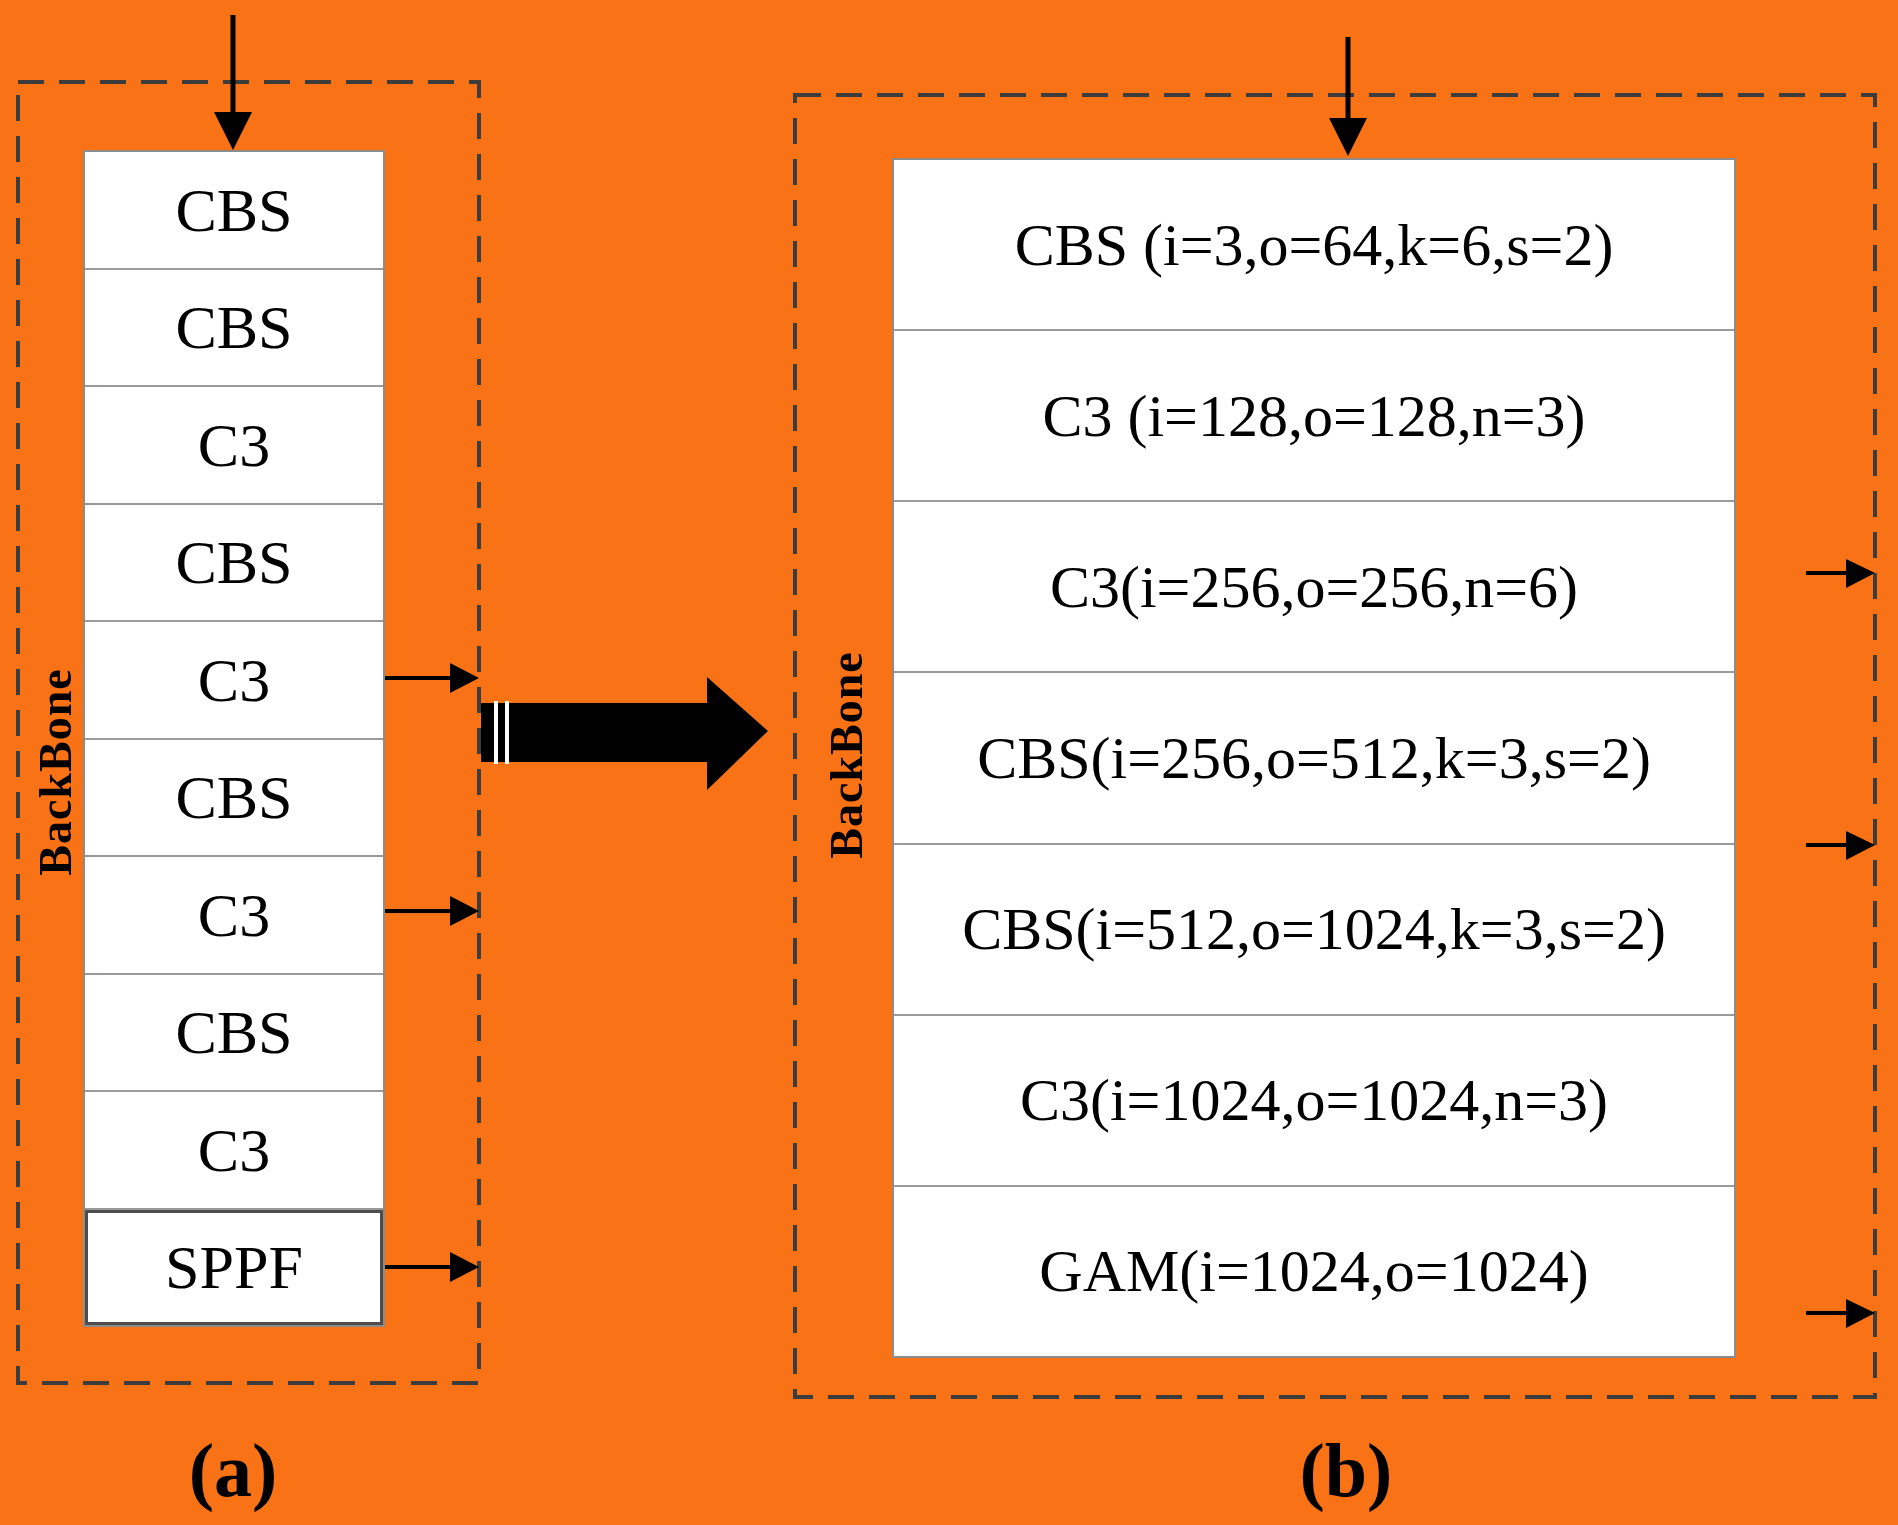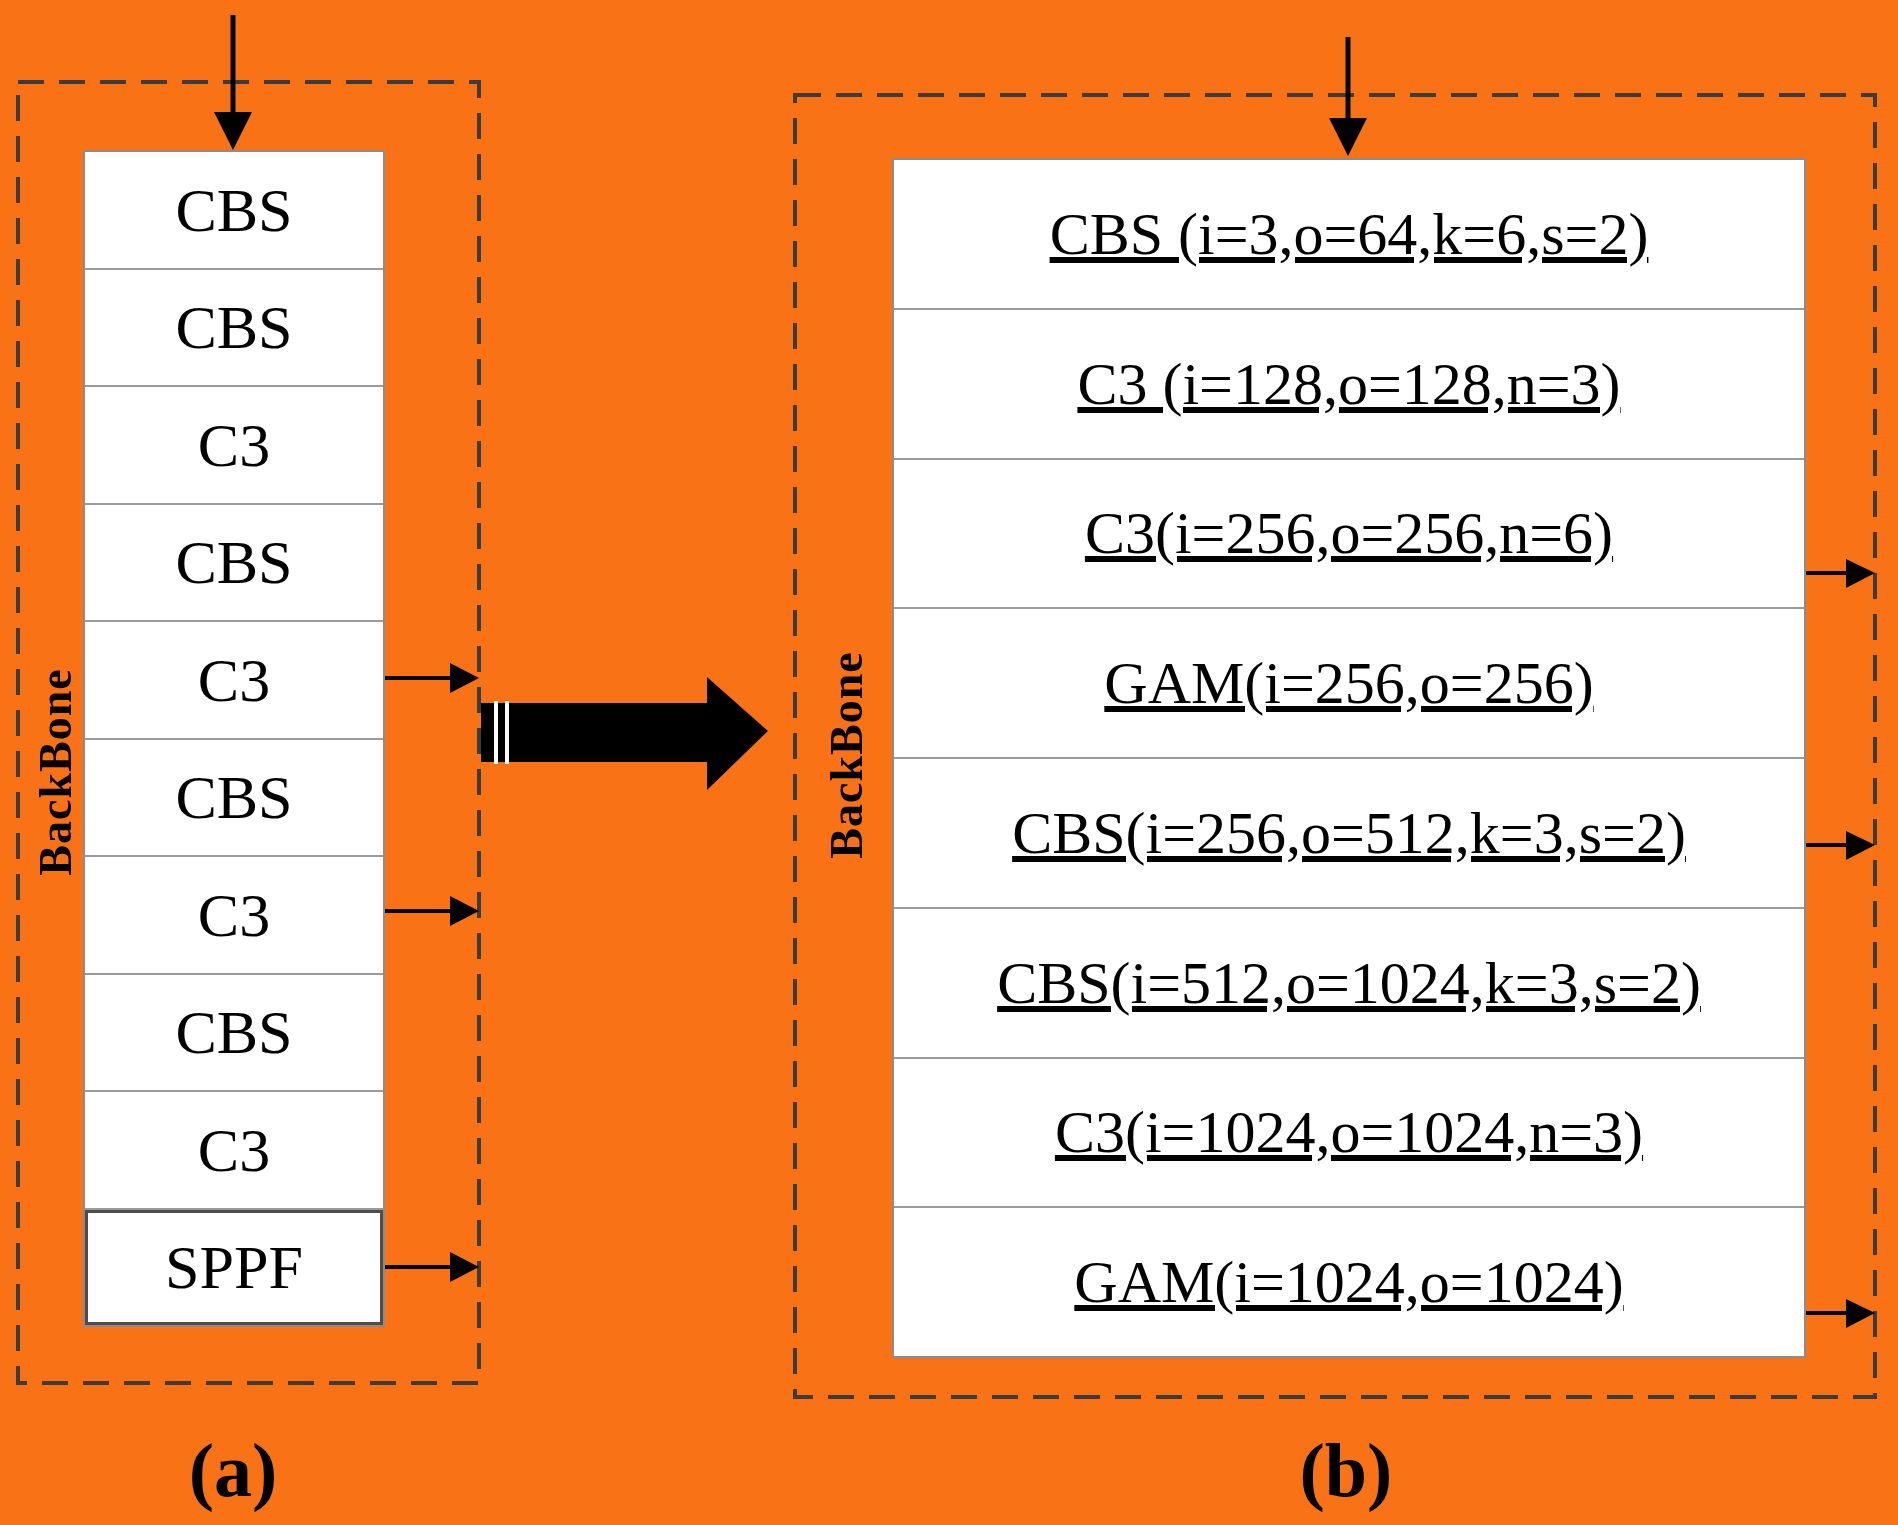--- a/index.html
+++ b/index.html
@@ -12,21 +12,21 @@
     border:2px solid #8c8c8c;background:#ffffff;box-sizing:border-box;
   }
   .block{
     flex:1 1 0;display:flex;align-items:center;justify-content:center;
     border-top:2px solid #9a9a9a;white-space:nowrap;line-height:1;box-sizing:border-box;
   }
   .block:first-child{border-top:none;}
   .block.strong{box-shadow:inset 0 0 0 3px #4d4d4d;}
   #stack-a{left:83px;top:150px;width:302px;height:1177px;}
   #stack-a .block{font-size:62px;}
-  #stack-b{left:892px;top:158px;width:914px;height:1200px;text-decoration:underline;}
+  #stack-b{left:892px;top:158px;width:844px;height:1200px;}
   #stack-b .block{font-size:60px;}
   .vlabel{
     position:absolute;width:300px;height:60px;line-height:60px;text-align:center;
     font-weight:bold;font-size:46px;transform:rotate(-90deg);transform-origin:center center;
     letter-spacing:1px;
   }
   #vlabel-a{left:-94px;top:742px;}
   #vlabel-b{left:697px;top:725px;}
   .caption{
     position:absolute;width:300px;text-align:center;font-weight:bold;font-size:76px;line-height:1;
@@ -50,21 +50,20 @@
     <div class="block">C3</div>
     <div class="block">CBS</div>
     <div class="block">C3</div>
     <div class="block strong">SPPF</div>
   </div>
 
   <div class="stack" id="stack-b">
     <div class="block">CBS (i=3,o=64,k=6,s=2)</div>
     <div class="block">C3 (i=128,o=128,n=3)</div>
     <div class="block">C3(i=256,o=256,n=6)</div>
-    <div class="block">GAM(i=256,o=256)</div>
     <div class="block">CBS(i=256,o=512,k=3,s=2)</div>
     <div class="block">CBS(i=512,o=1024,k=3,s=2)</div>
     <div class="block">C3(i=1024,o=1024,n=3)</div>
     <div class="block">GAM(i=1024,o=1024)</div>
   </div>
 
   <div class="vlabel" id="vlabel-a">BackBone</div>
   <div class="vlabel" id="vlabel-b">BackBone</div>
 
   <div class="caption" id="caption-a">(a)</div>

